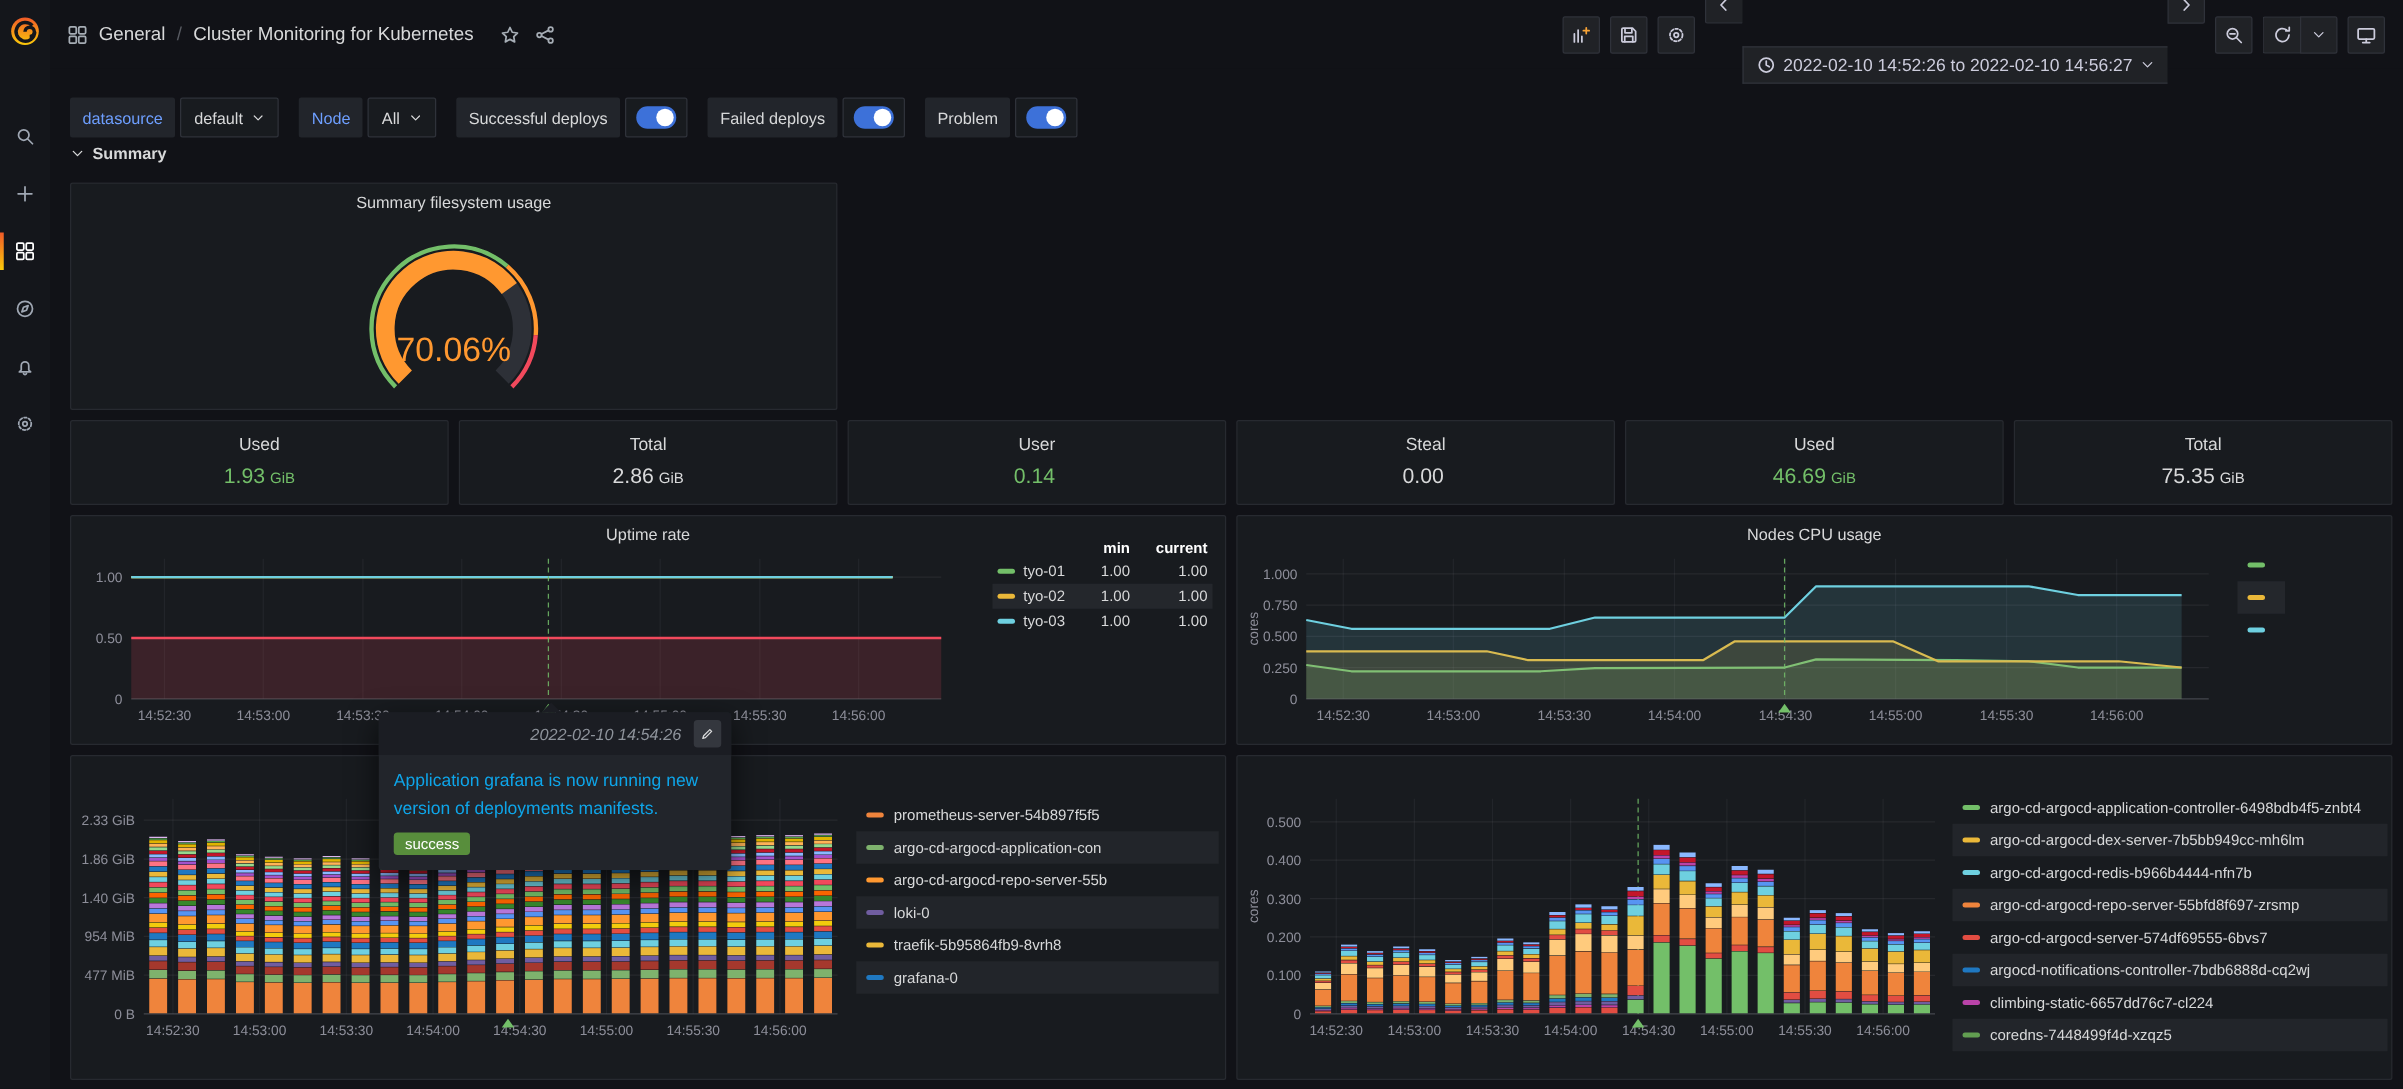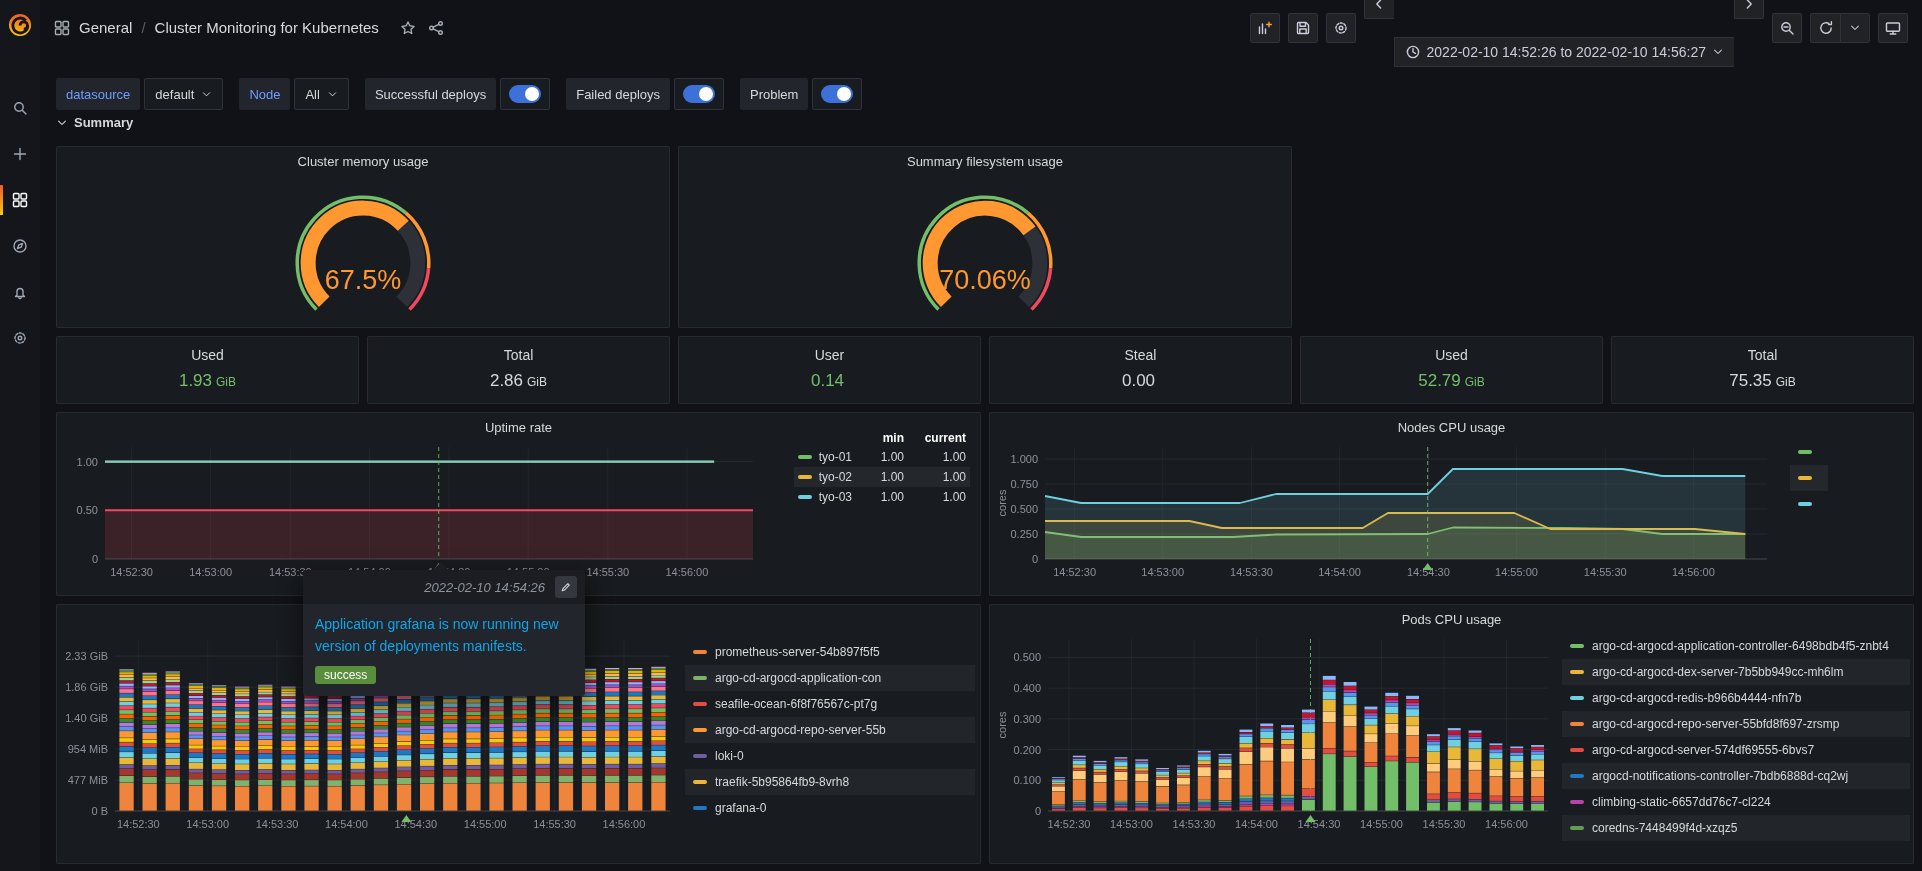--- a/index.html
+++ b/index.html
@@ -327,31 +327,20 @@
     <i>
         <svg width="12" height="12" viewBox="0 0 16 16" fill="none" stroke="currentColor" stroke-width="1.4" stroke-linecap="round" stroke-linejoin="round" style="display:block">
           <path d="M3.5 5.5 8 10l4.5-4.5"></path>
         </svg>
       </i>
     <span>Summary</span>
   </div>
 
   <div class="row" id="row-gauges">
       <div class="panel">
-        <div class="panel-title">Cluster memory usage</div>
-        <svg width="100%" height="150" viewBox="0 0 614 150" preserveAspectRatio="xMidYMid meet" style="position:absolute;top:28px;left:0">
-          <path d="M 268.11 126.89 A 55 55 0 1 1 345.89 126.89" stroke="#2d3037" stroke-width="15" fill="none"></path>
-          <path d="M 268.11 126.89 A 55 55 0 1 1 347.39 50.67" stroke="#FF9830" stroke-width="15" fill="none"></path>
-          <path d="M 260.33 134.67 A 66 66 0 0 1 349.86 37.81" stroke="#73BF69" stroke-width="3.5" fill="none"></path>
-          <path d="M 349.86 37.81 A 66 66 0 0 1 372.80 93.18" stroke="#FF9830" stroke-width="3.5" fill="none"></path>
-          <path d="M 372.80 93.18 A 66 66 0 0 1 353.67 134.67" stroke="#F2495C" stroke-width="3.5" fill="none"></path>
-        </svg>
-        <div class="gauge-value" style="top: 118px; color: rgb(255, 152, 48);">67.5%</div>
-      </div>
-      <div class="panel">
         <div class="panel-title">Summary filesystem usage</div>
         <svg width="100%" height="150" viewBox="0 0 614 150" preserveAspectRatio="xMidYMid meet" style="position:absolute;top:28px;left:0">
           <path d="M 268.11 126.89 A 55 55 0 1 1 345.89 126.89" stroke="#2d3037" stroke-width="15" fill="none"></path>
           <path d="M 268.11 126.89 A 55 55 0 1 1 351.59 55.80" stroke="#FF9830" stroke-width="15" fill="none"></path>
           <path d="M 260.33 134.67 A 66 66 0 0 1 349.86 37.81" stroke="#73BF69" stroke-width="3.5" fill="none"></path>
           <path d="M 349.86 37.81 A 66 66 0 0 1 372.80 93.18" stroke="#FF9830" stroke-width="3.5" fill="none"></path>
           <path d="M 372.80 93.18 A 66 66 0 0 1 353.67 134.67" stroke="#F2495C" stroke-width="3.5" fill="none"></path>
         </svg>
         <div class="gauge-value" style="top: 118px; color: rgb(255, 152, 48);">70.06%</div>
       </div>
@@ -381,21 +370,21 @@
       <div class="panel">
         <div class="stat-label">Steal</div>
         <div class="stat-value" style="color: rgb(216, 217, 218);">
           <span class="num">0.00</span>
           <span class="unit"></span>
         </div>
       </div>
       <div class="panel">
         <div class="stat-label">Used</div>
         <div class="stat-value" style="color: rgb(115, 191, 105);">
-          <span class="num">52.79</span>
+          <span class="num">46.69</span>
           <span class="unit">GiB</span>
         </div>
       </div>
       <div class="panel">
         <div class="stat-label">Total</div>
         <div class="stat-value" style="color: rgb(216, 217, 218);">
           <span class="num">75.35</span>
           <span class="unit">GiB</span>
         </div>
       </div>
@@ -1225,43 +1214,38 @@
         <div class="legend-list striped" style="left: 628px; top: 34px; width: 290px;">
           <div class="legend-item">
             <span class="swatch" style="background: rgb(239, 132, 60);"></span>
             <span>prometheus-server-54b897f5f5</span>
           </div>
           <div class="legend-item">
             <span class="swatch" style="background: rgb(126, 178, 109);"></span>
             <span>argo-cd-argocd-application-con</span>
           </div>
           <div class="legend-item">
-            <span class="swatch" style="background: rgb(226, 77, 66);"></span>
-            <span>seafile-ocean-6f8f76567c-pt7g</span>
-          </div>
-          <div class="legend-item">
             <span class="swatch" style="background: rgb(255, 152, 48);"></span>
             <span>argo-cd-argocd-repo-server-55b</span>
           </div>
           <div class="legend-item">
             <span class="swatch" style="background: rgb(112, 93, 160);"></span>
             <span>loki-0</span>
           </div>
           <div class="legend-item">
             <span class="swatch" style="background: rgb(234, 184, 57);"></span>
             <span>traefik-5b95864fb9-8vrh8</span>
           </div>
           <div class="legend-item">
             <span class="swatch" style="background: rgb(31, 120, 193);"></span>
             <span>grafana-0</span>
           </div>
         </div>
       </div>
       <div class="panel">
-        <div class="panel-title">Pods CPU usage</div>
         <svg class="chart-svg" width="923" height="258" viewBox="0 0 923 258">
           <line x1="58" y1="206" x2="558" y2="206" stroke="rgba(204,204,220,0.08)"></line>
           <text x="51" y="210" text-anchor="end" class="axis-text">0</text>
           <line x1="58" y1="175.28571428571428" x2="558" y2="175.28571428571428" stroke="rgba(204,204,220,0.08)"></line>
           <text x="51" y="179.28571428571428" text-anchor="end" class="axis-text">0.100</text>
           <line x1="58" y1="144.57142857142856" x2="558" y2="144.57142857142856" stroke="rgba(204,204,220,0.08)"></line>
           <text x="51" y="148.57142857142856" text-anchor="end" class="axis-text">0.200</text>
           <line x1="58" y1="113.85714285714286" x2="558" y2="113.85714285714286" stroke="rgba(204,204,220,0.08)"></line>
           <text x="51" y="117.85714285714286" text-anchor="end" class="axis-text">0.300</text>
           <line x1="58" y1="83.14285714285714" x2="558" y2="83.14285714285714" stroke="rgba(204,204,220,0.08)"></line>

